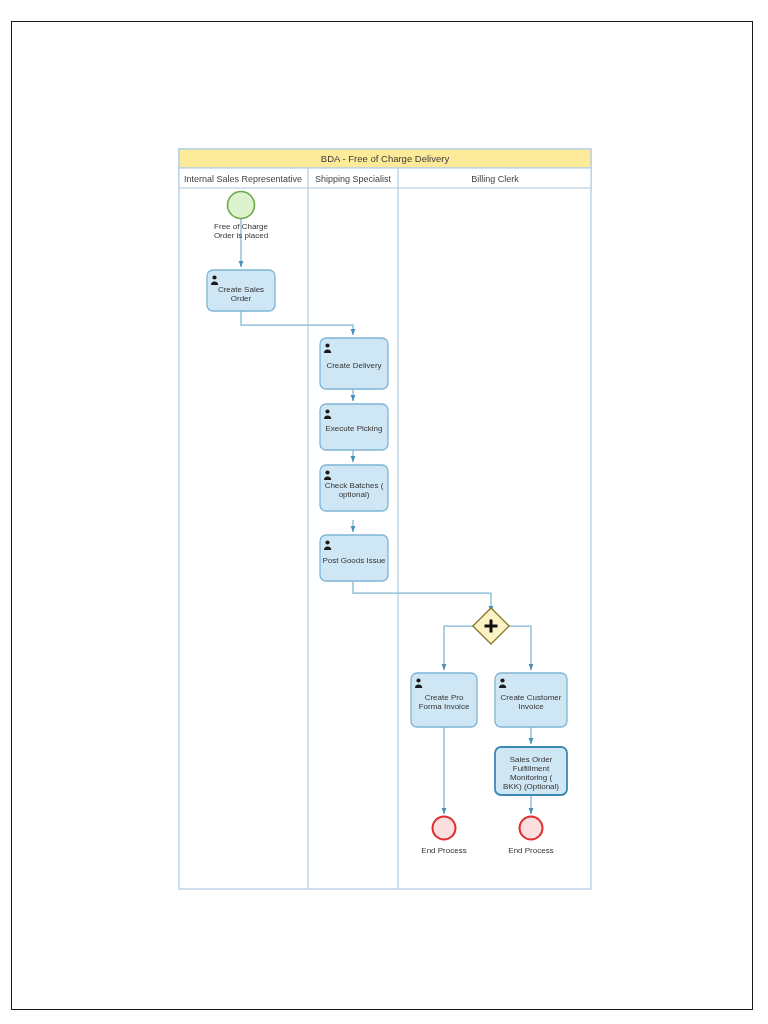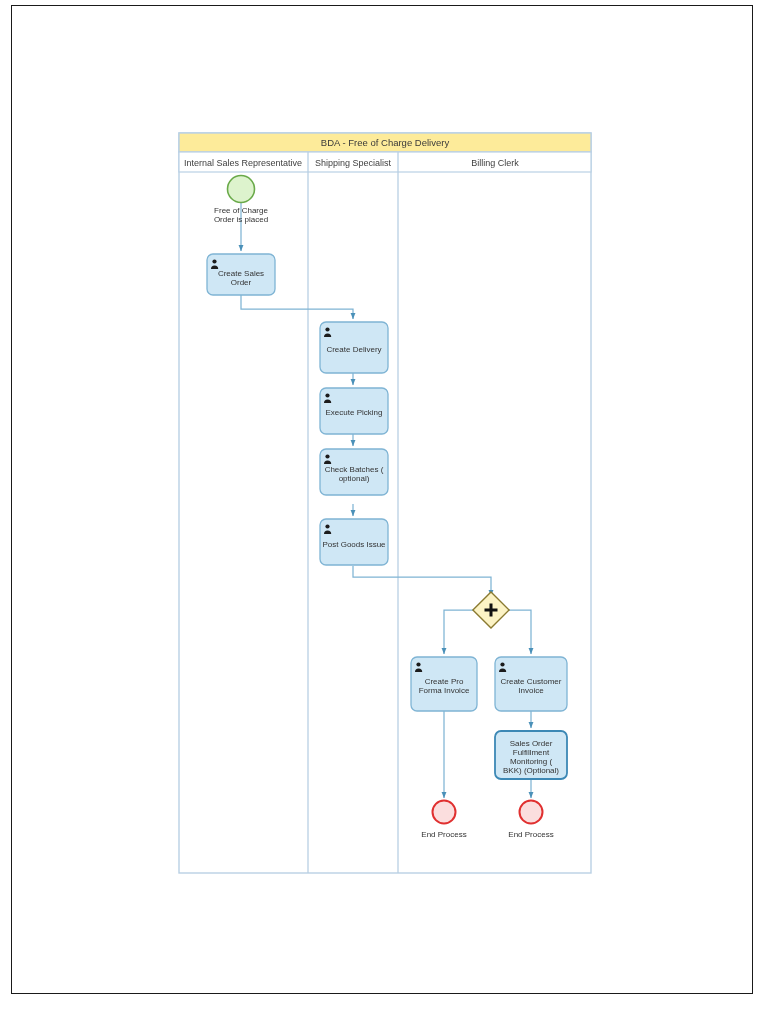--- a/index.html
+++ b/index.html
@@ -10,21 +10,21 @@
   }
   body {
     width: 768px;
     height: 1024px;
     font-family: "Liberation Sans", sans-serif;
     overflow: hidden;
   }
   #page-sheet {
     position: absolute;
     left: 11px;
-    top: 5px;
+    top: 21px;
     width: 742px;
     height: 989px;
     border: 1.5px solid #1a1a1a;
     background: #ffffff;
     box-sizing: border-box;
   }
   #diagram-canvas {
     position: absolute;
     left: 0;
     top: 0;

